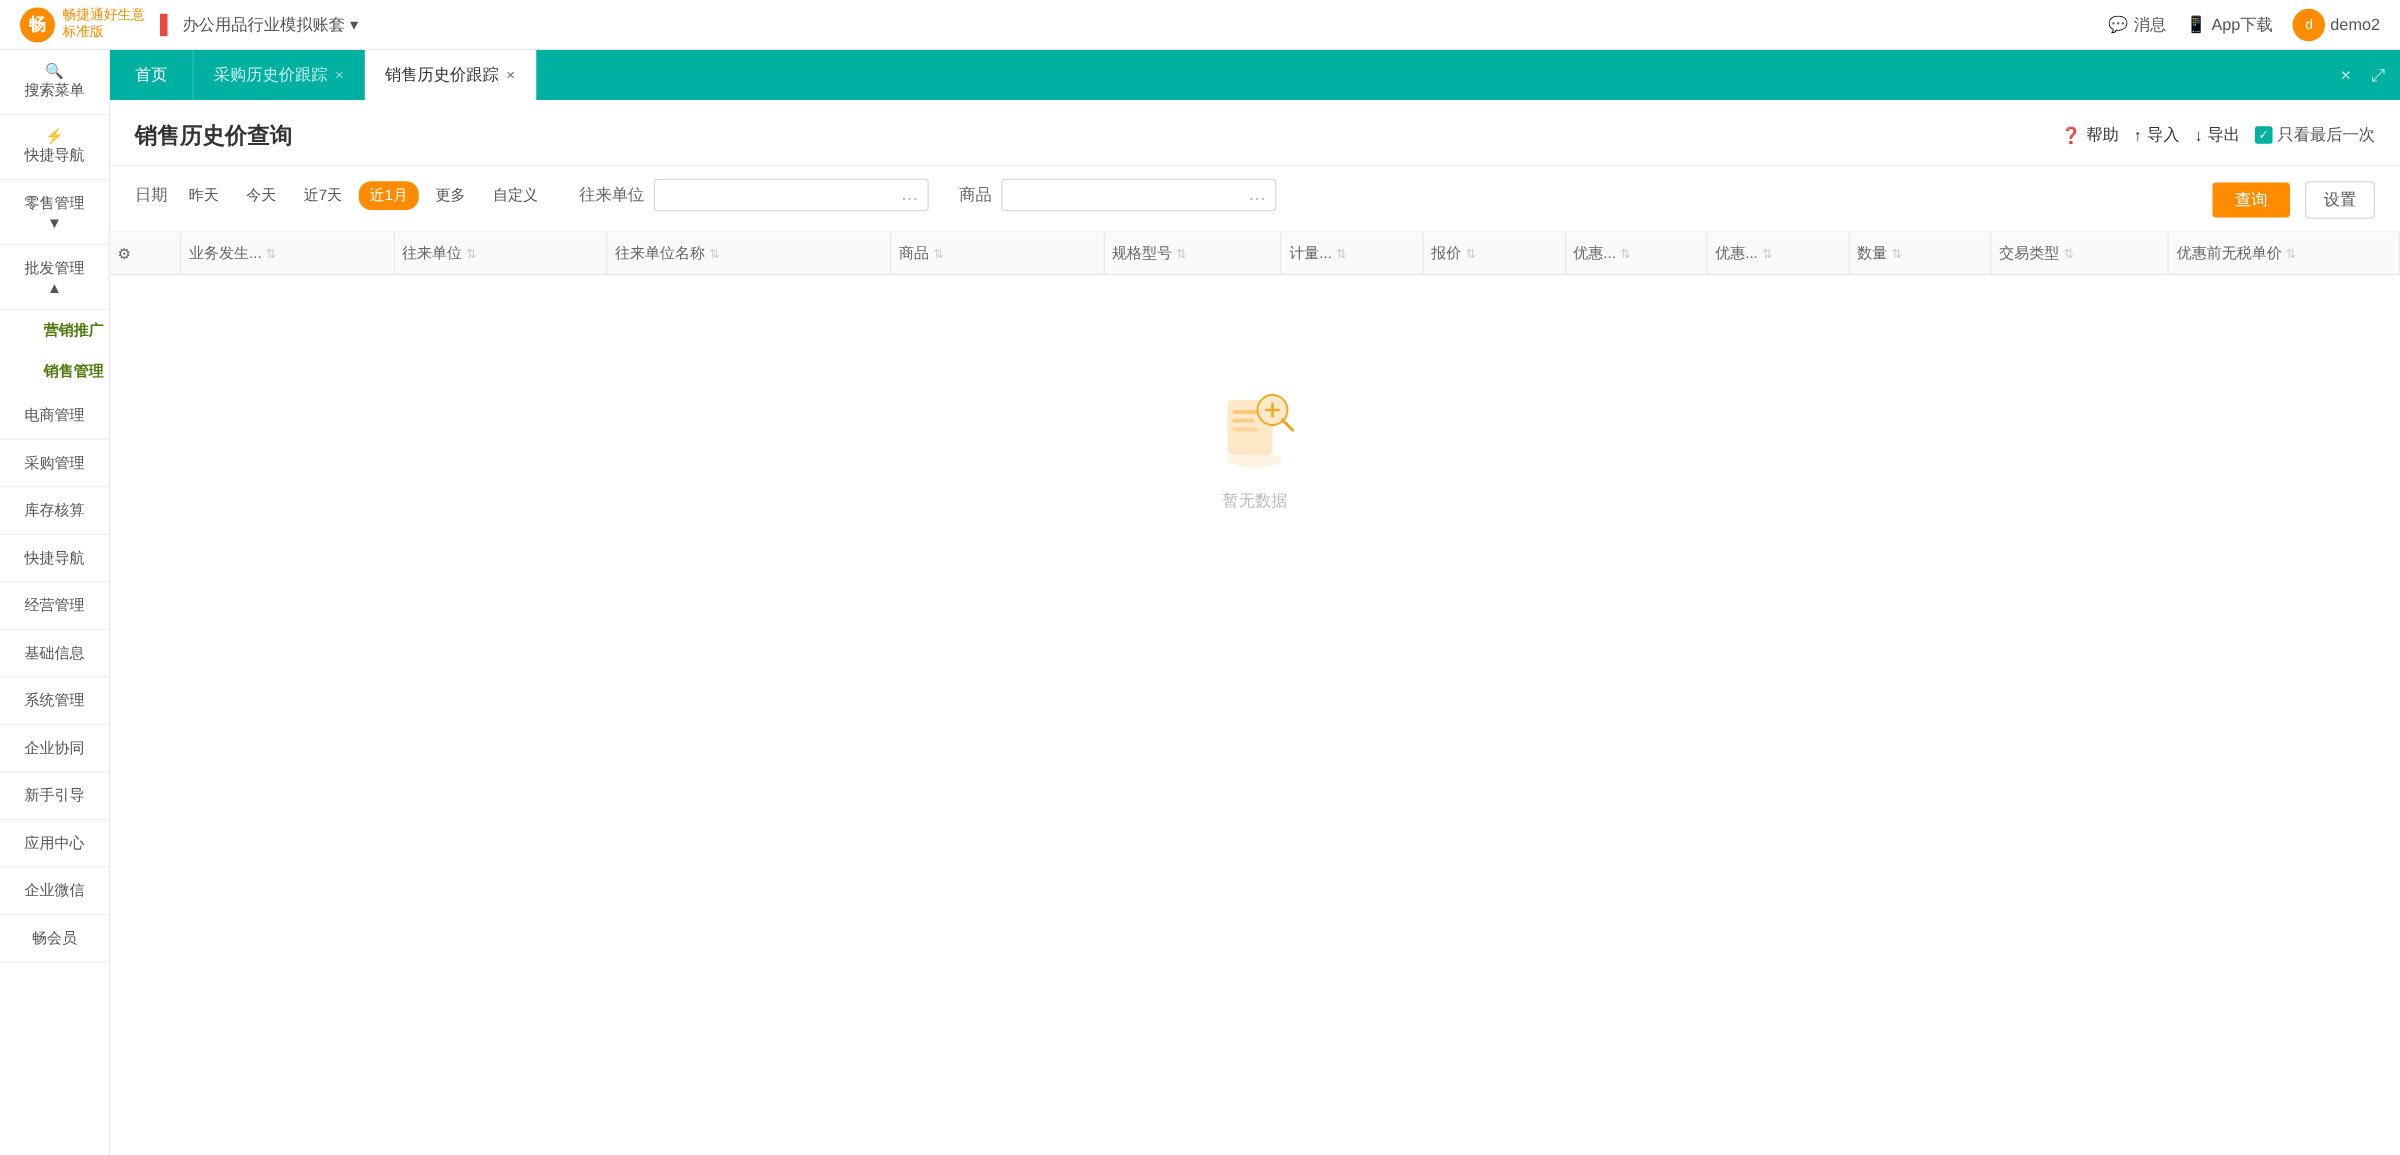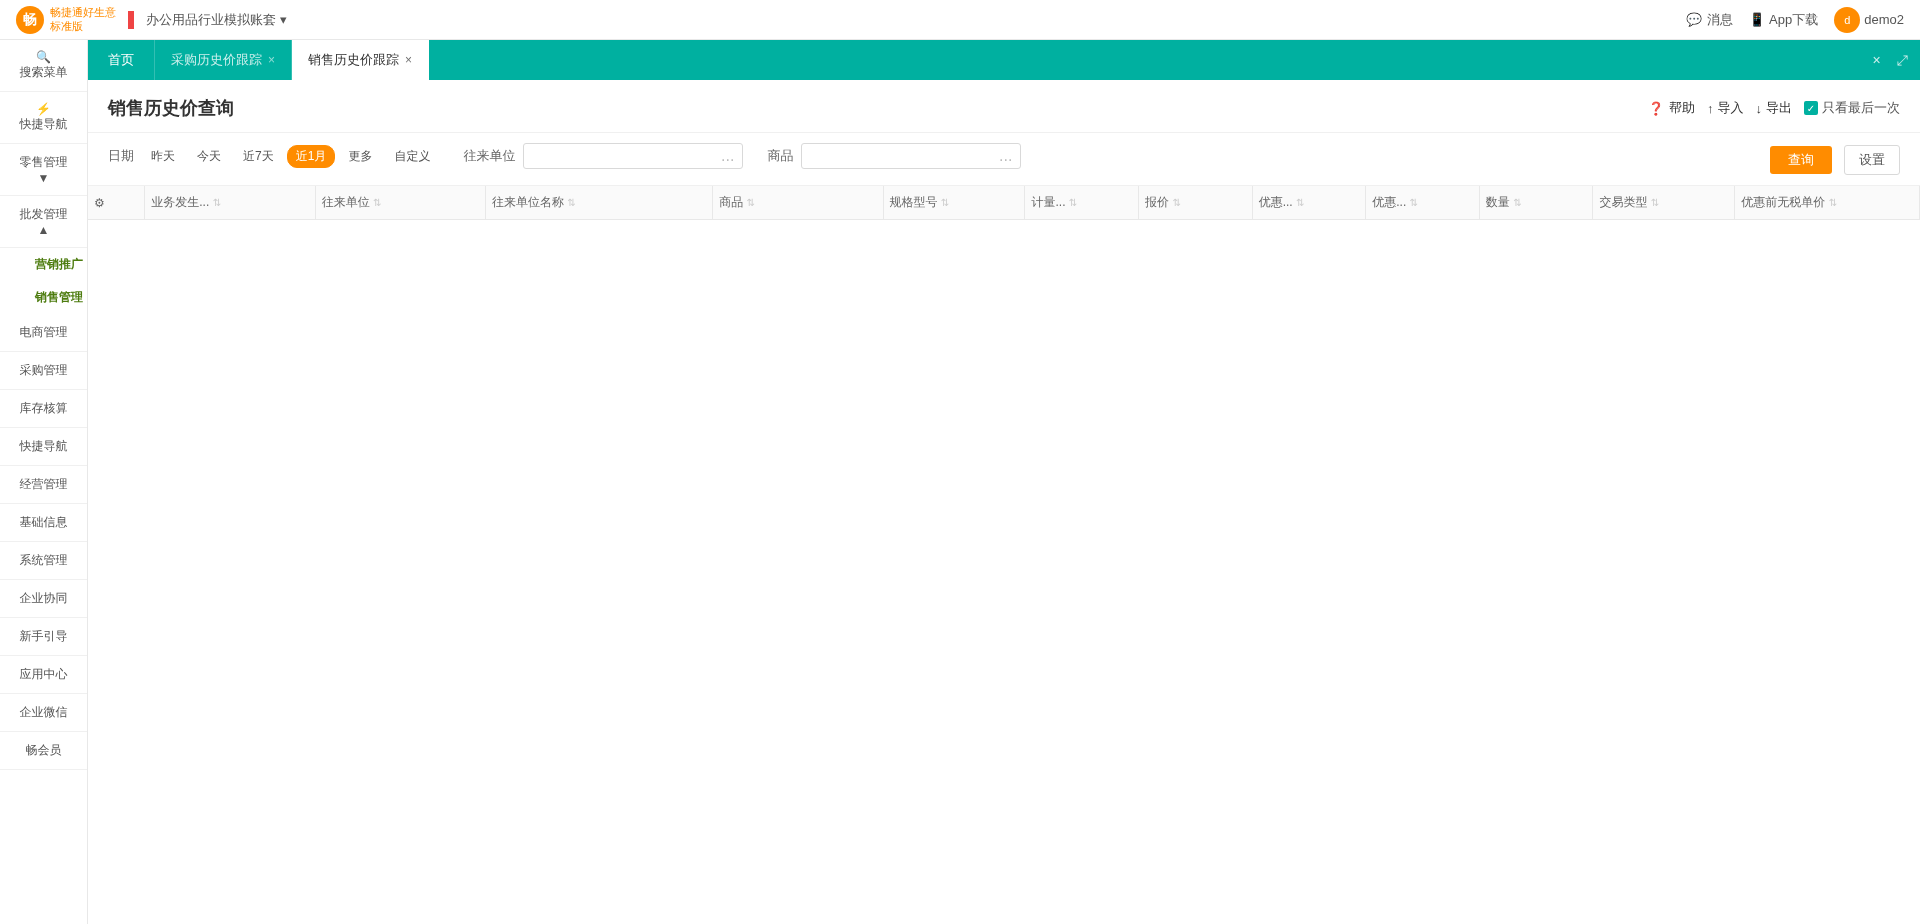--- a/index.html
+++ b/index.html
@@ -318,17 +318,33 @@
                 <th style="width:130px;">
                   <span>优惠前无税单价</span>
                   <span class="sort-icon">⇅</span>
                 </th>
               </tr>
             </thead>
             <tbody id="table-body">
             </tbody>
           </table>
 
+          <div class="empty-state">
+            <div class="empty-icon">
+              <svg width="80" height="80" viewBox="0 0 80 80" fill="none" xmlns="http://www.w3.org/2000/svg">
+                <ellipse cx="40" cy="68" rx="22" ry="6" fill="#fde8c8" opacity="0.5"></ellipse>
+                <rect x="18" y="20" width="36" height="44" rx="4" fill="#fde8c8"></rect>
+                <rect x="22" y="28" width="24" height="3" rx="1.5" fill="#f5a623" opacity="0.5"></rect>
+                <rect x="22" y="35" width="18" height="3" rx="1.5" fill="#f5a623" opacity="0.4"></rect>
+                <rect x="22" y="42" width="20" height="3" rx="1.5" fill="#f5a623" opacity="0.3"></rect>
+                <circle cx="54" cy="28" r="12" fill="#fde8c8" stroke="#f5a623" stroke-width="1.5"></circle>
+                <line x1="54" y1="23" x2="54" y2="33" stroke="#f5a623" stroke-width="2" stroke-linecap="round"></line>
+                <line x1="49" y1="28" x2="59" y2="28" stroke="#f5a623" stroke-width="2" stroke-linecap="round"></line>
+                <path d="M62 36 L70 44" stroke="#f5a623" stroke-width="2.5" stroke-linecap="round"></path>
+              </svg>
+            </div>
+            <div class="empty-text">暂无数据</div>
+          </div>
         </div>
       </div>
     </div>
   </div>
 </div>
 
 </body></html>

